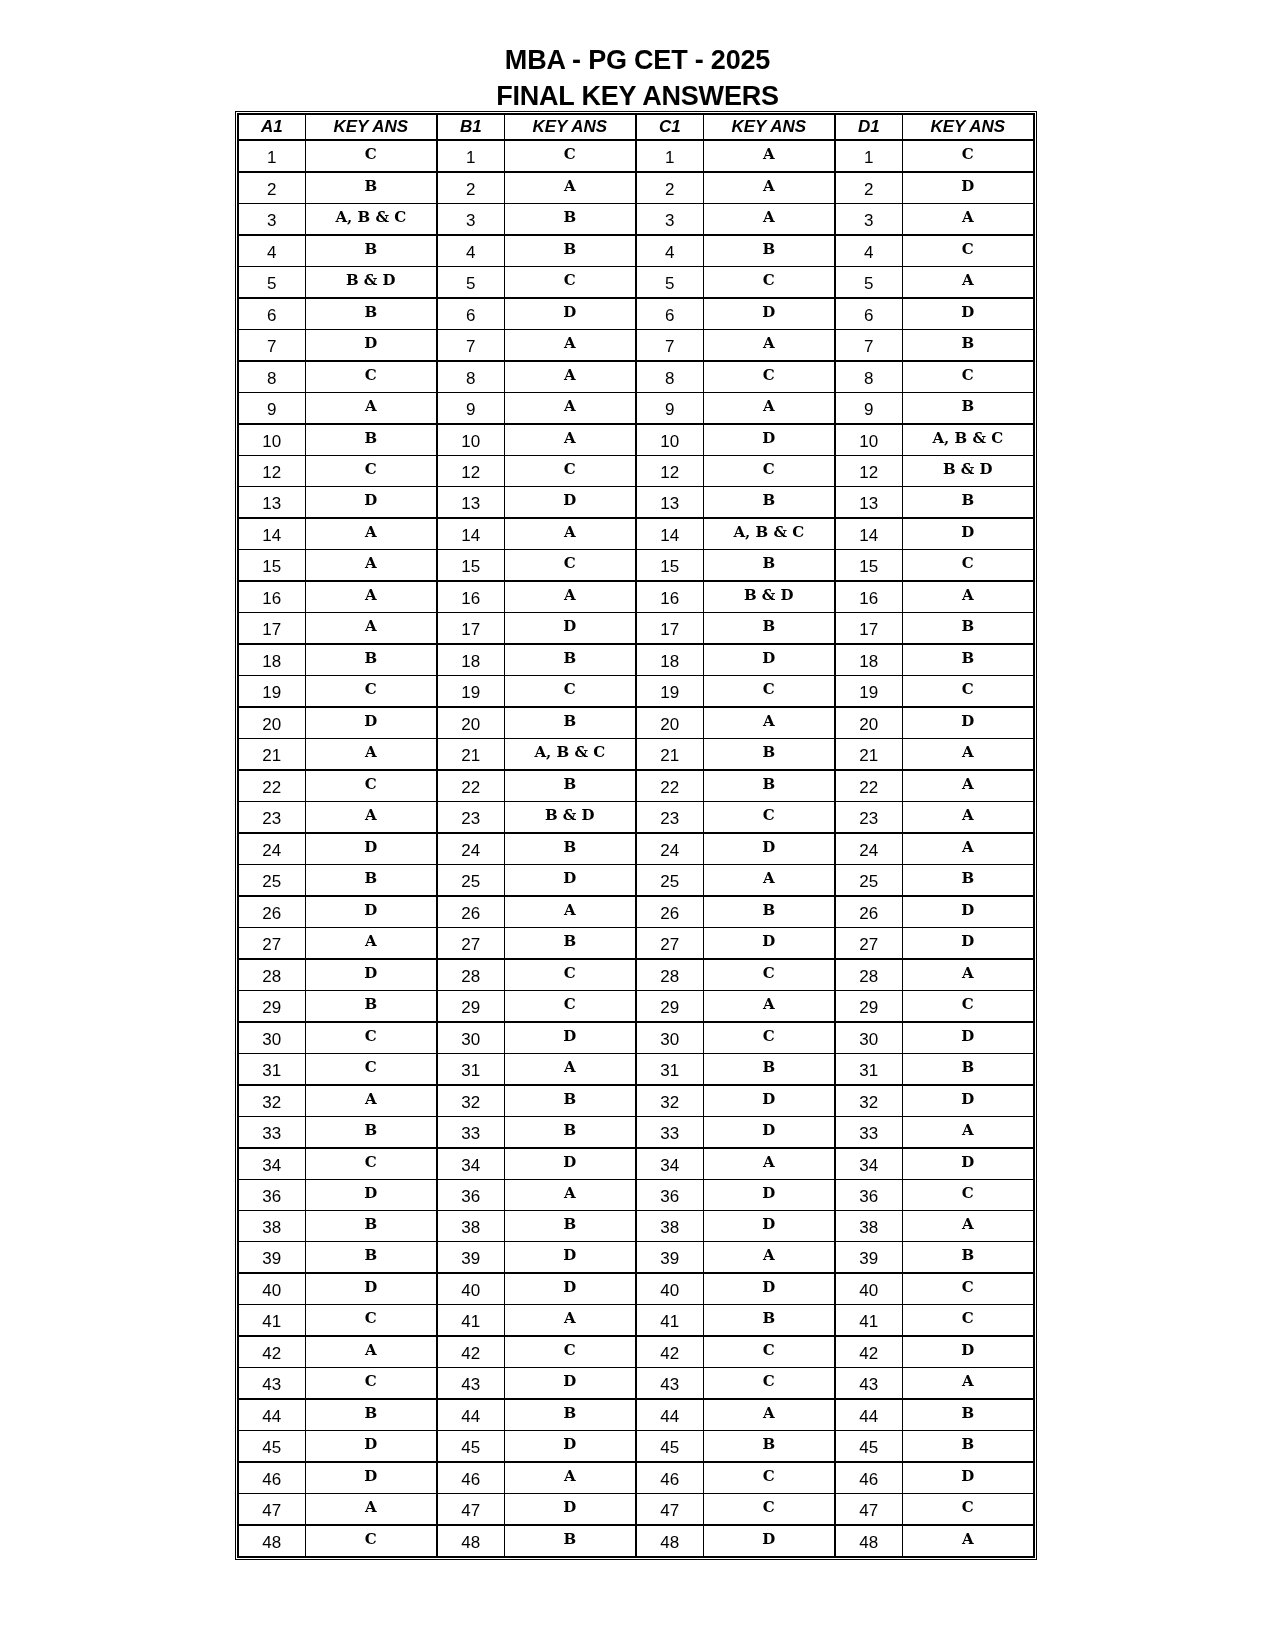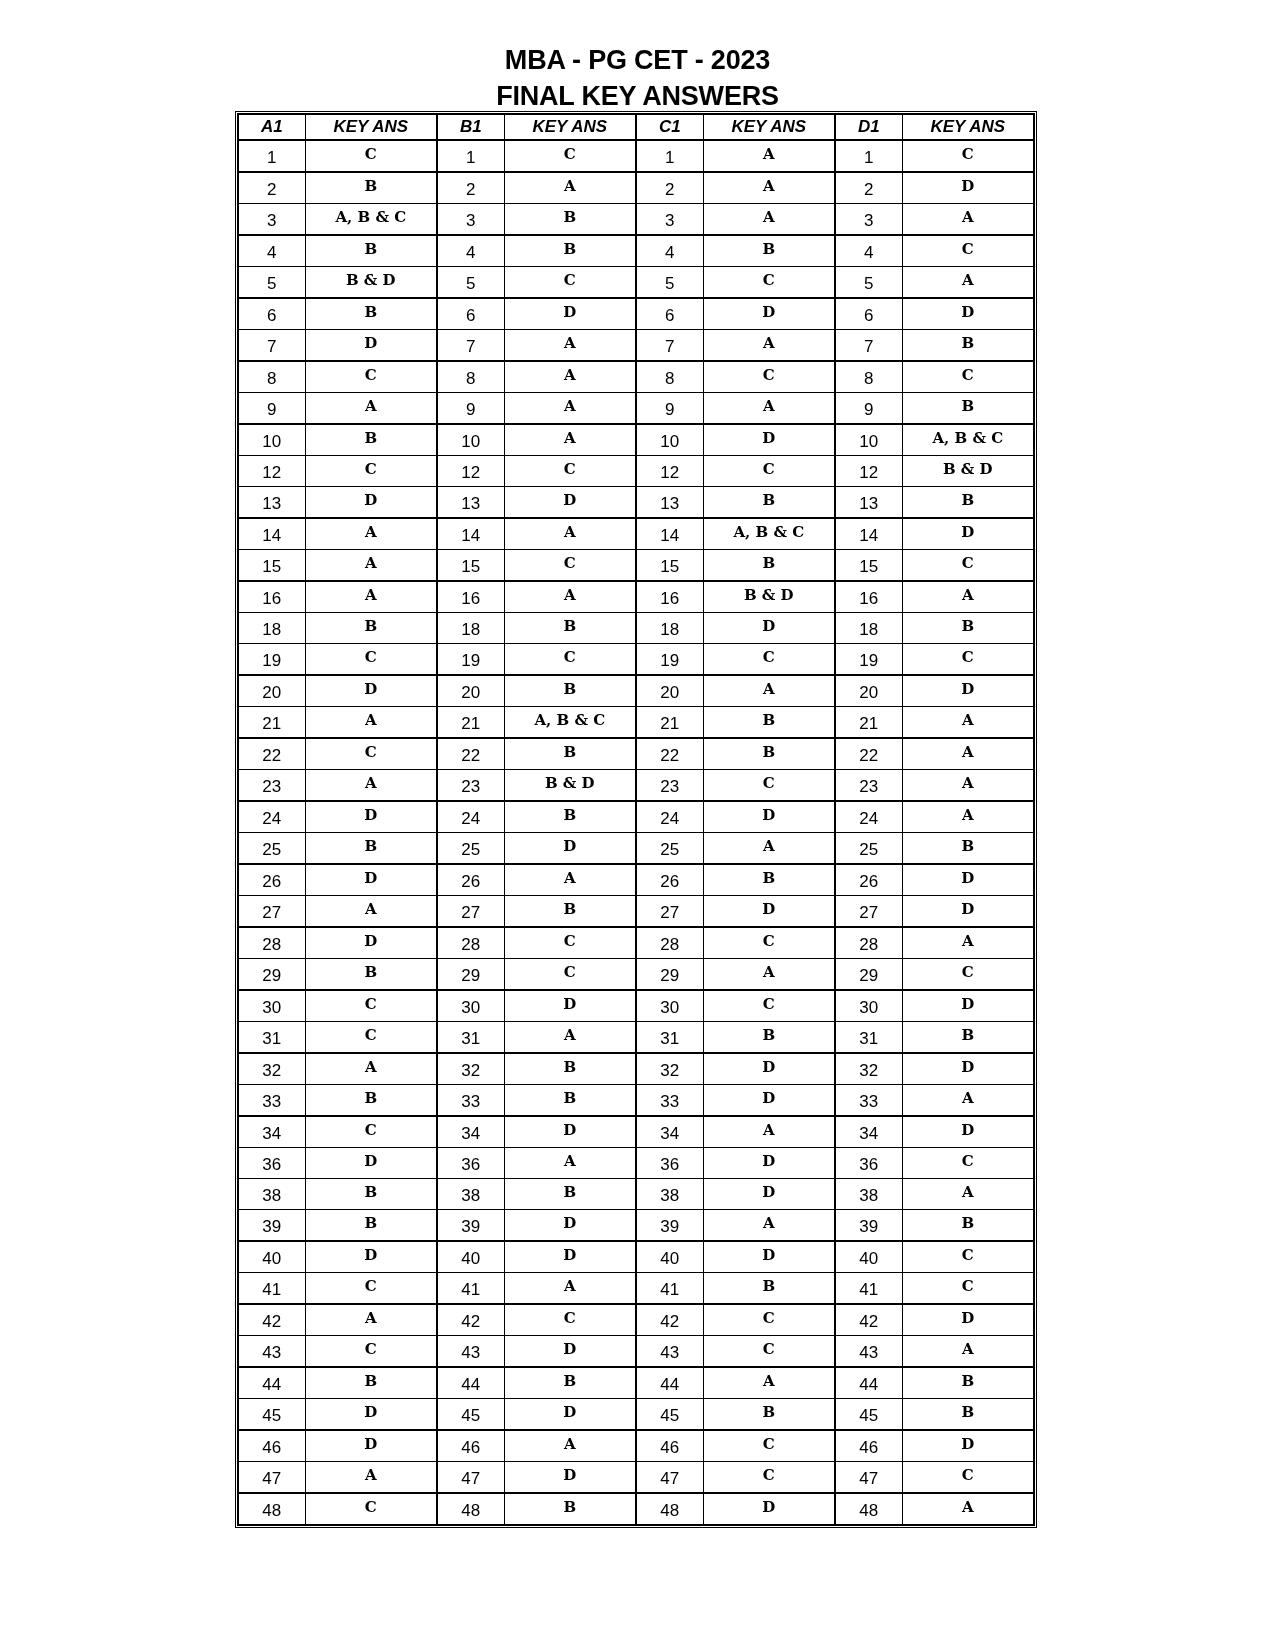--- a/index.html
+++ b/index.html
@@ -25,21 +25,21 @@
   }
   table.key td { height: 25px; }
   table.key td.qn { font-family: "Liberation Sans", sans-serif; font-size: 17px; padding-top: 3px; }
   table.key td.ans { font-family: "DejaVu Serif", serif; font-weight: bold; font-size: 15px; padding-bottom: 5px; }
   table.key tr.thick td { border-bottom: 2px solid #000; }
 </style>
 </head>
 <body>
 
 <div class="title-block">
-  <div class="title-line">MBA - PG CET - 2023</div>
+  <div class="title-line">MBA - PG CET - 2025</div>
   <div class="title-line">FINAL KEY ANSWERS</div>
 </div>
 
 <table class="key">
   <colgroup>
     <col class="qn">
       <col class="ans">
       <col class="qn">
       <col class="ans">
     <col class="qn">
@@ -203,20 +203,30 @@
       <tr>
         <td class="qn">16</td>
         <td class="ans">A</td>
         <td class="qn">16</td>
         <td class="ans">A</td>
         <td class="qn">16</td>
         <td class="ans">B &amp; D</td>
         <td class="qn">16</td>
         <td class="ans">A</td>
       </tr>
+      <tr class="thick">
+        <td class="qn">17</td>
+        <td class="ans">A</td>
+        <td class="qn">17</td>
+        <td class="ans">D</td>
+        <td class="qn">17</td>
+        <td class="ans">B</td>
+        <td class="qn">17</td>
+        <td class="ans">B</td>
+      </tr>
       <tr>
         <td class="qn">18</td>
         <td class="ans">B</td>
         <td class="qn">18</td>
         <td class="ans">B</td>
         <td class="qn">18</td>
         <td class="ans">D</td>
         <td class="qn">18</td>
         <td class="ans">B</td>
       </tr>

